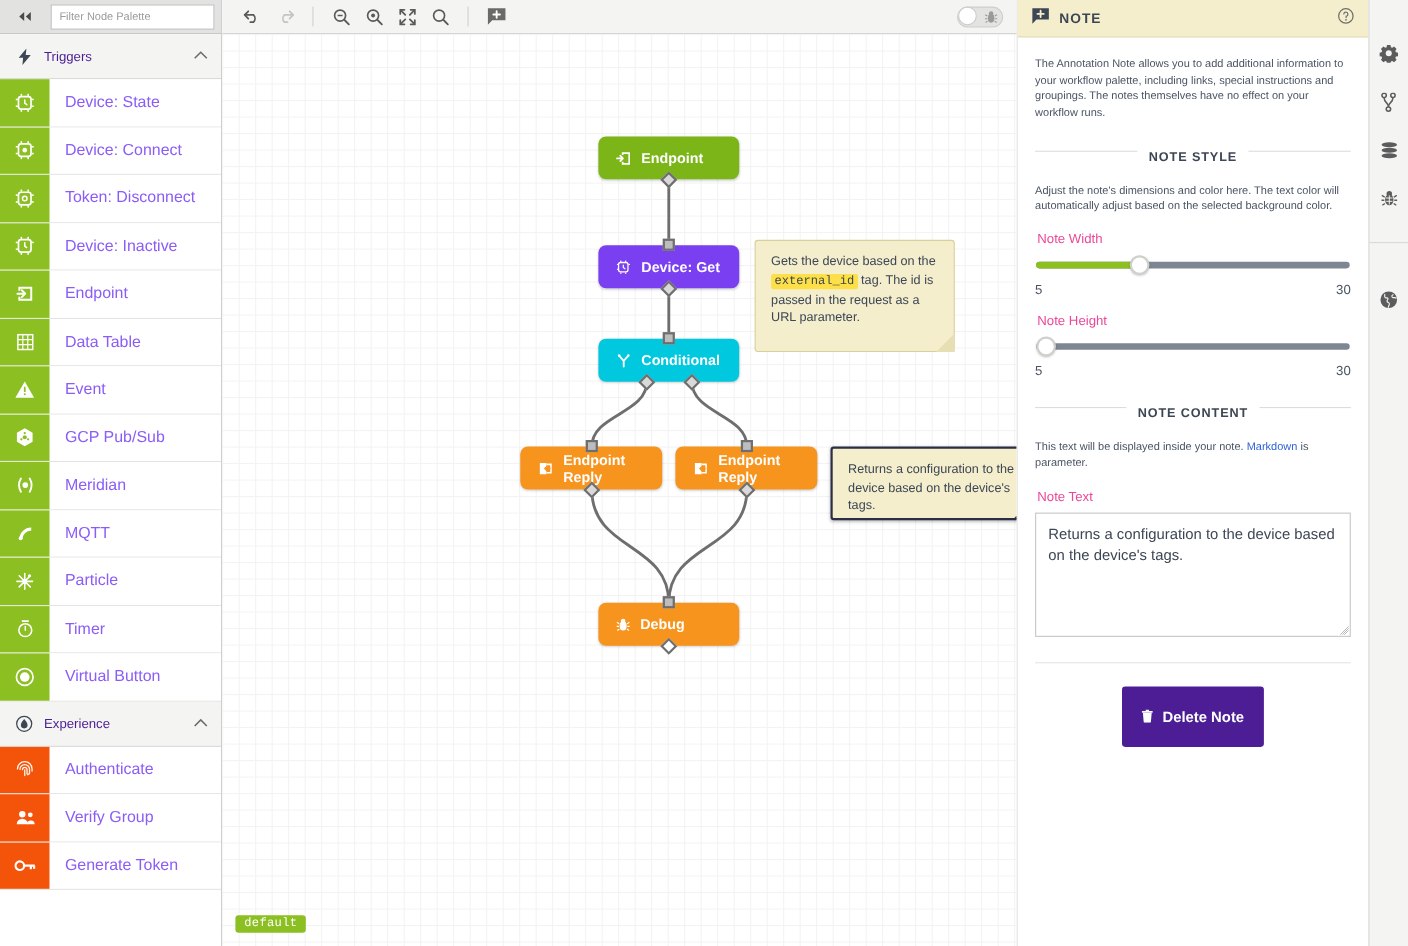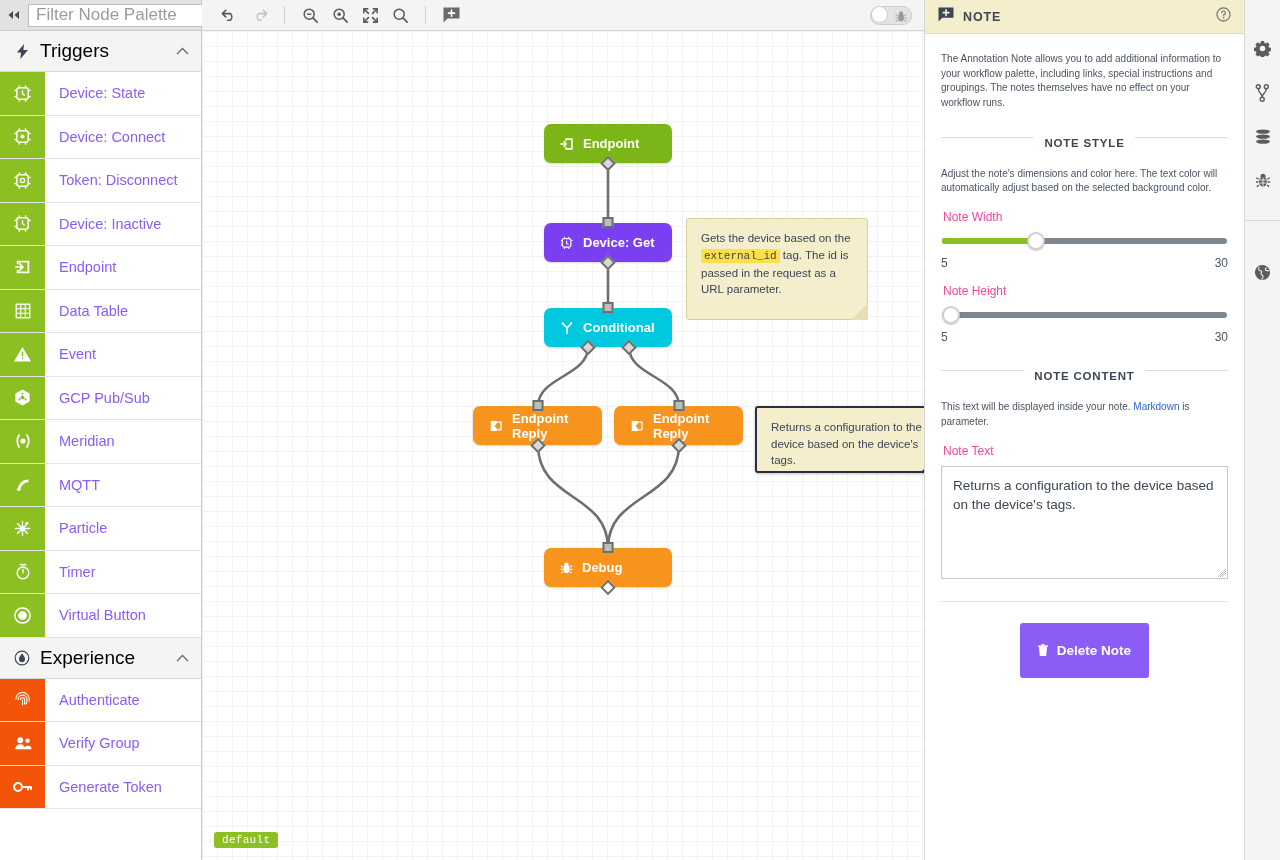--- a/index.html
+++ b/index.html
@@ -20,34 +20,34 @@
     height: 31px; background: #e2e2e0; display: flex; align-items: center;
     padding: 0 6px; gap: 6px; flex: 0 0 31px;
     border-bottom: 1px solid #c9c9c9;
   }
   .collapse-btn {
     width: 34px; height: 24px; display: flex; align-items: center;
     justify-content: center; color: #4a4a4a; cursor: pointer;
   }
   .filter-input {
     flex: 1; height: 23px; border: 1px solid #bdbdbd; background: #fff;
-    font-size: 17px; padding: 0 7px; color: #3c4654;
+    font-size: 10px; padding: 0 7px; color: #3c4654;
     font-family: "Liberation Sans", sans-serif; outline: none;
   }
   .filter-input::placeholder { color: #9b9b9b; }
 
   .palette-scroll { flex: 1; overflow: hidden; }
 
   .group-header {
     height: 41px; background: #f4f4f2; display: flex; align-items: center;
     gap: 10px; padding: 0 12px 0 14px; cursor: pointer;
     border-bottom: 1px solid #d8d8d5;
   }
   .group-header .ghicon { width: 16px; display: flex; justify-content: center; color: #3c4654; }
-  .group-header .ghlabel { flex: 1; font-size: 19px; color: #000000; }
+  .group-header .ghlabel { flex: 1; font-size: 12px; color: #4c1d95; }
   .group-header .ghchev { color: #6b6b6b; font-size: 11px; }
 
   .node-row {
     height: 43.5px; display: flex; align-items: stretch; cursor: pointer;
     border-bottom: 1px solid #e4e4e2; background: #fff;
   }
   .node-row .swatch {
     width: 45px; display: flex; align-items: center; justify-content: center;
     color: #fff;
   }
@@ -185,21 +185,21 @@
     font-family: "Liberation Sans", sans-serif; outline: none;
     background: #fff;
     background-image:
       linear-gradient(135deg, transparent 0 68%, #b9b9b5 68% 71%, transparent 71% 75%,
        #b9b9b5 75% 78%, transparent 78% 82%, #b9b9b5 82% 85%, transparent 85%);
     background-size: 13px 13px; background-repeat: no-repeat;
     background-position: right 1px bottom 1px;
   }
   .hr-soft { height: 1px; background: #e4e4e0; margin: 18px 0 0 0; }
   .delete-btn {
-    display: block; margin: 21px auto 16px auto; background: #8b5cf6;
+    display: block; margin: 21px auto 16px auto; background: #4c1d95;
     border: none; color: #fff; font-size: 13.5px; font-weight: bold;
     padding: 20px 18px; border-radius: 3px; cursor: pointer;
     font-family: "Liberation Sans", sans-serif;
   }
 
   #icon-rail {
     width: 36px; flex: 0 0 36px; background: #f4f4f2; height: 860px;
     border-left: 1px solid #dadad6; display: flex; flex-direction: column;
     align-items: center; padding-top: 40px; gap: 27px;
   }

